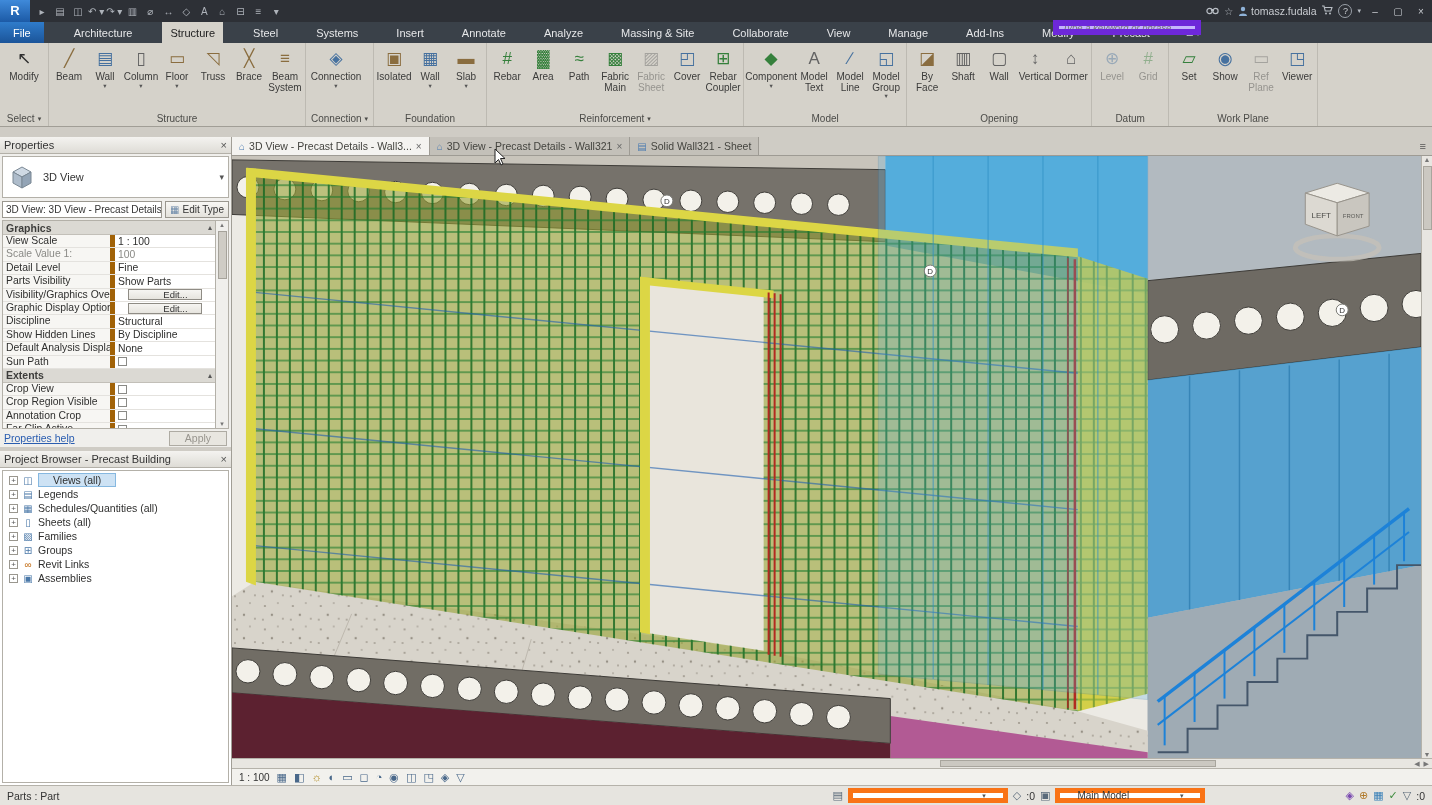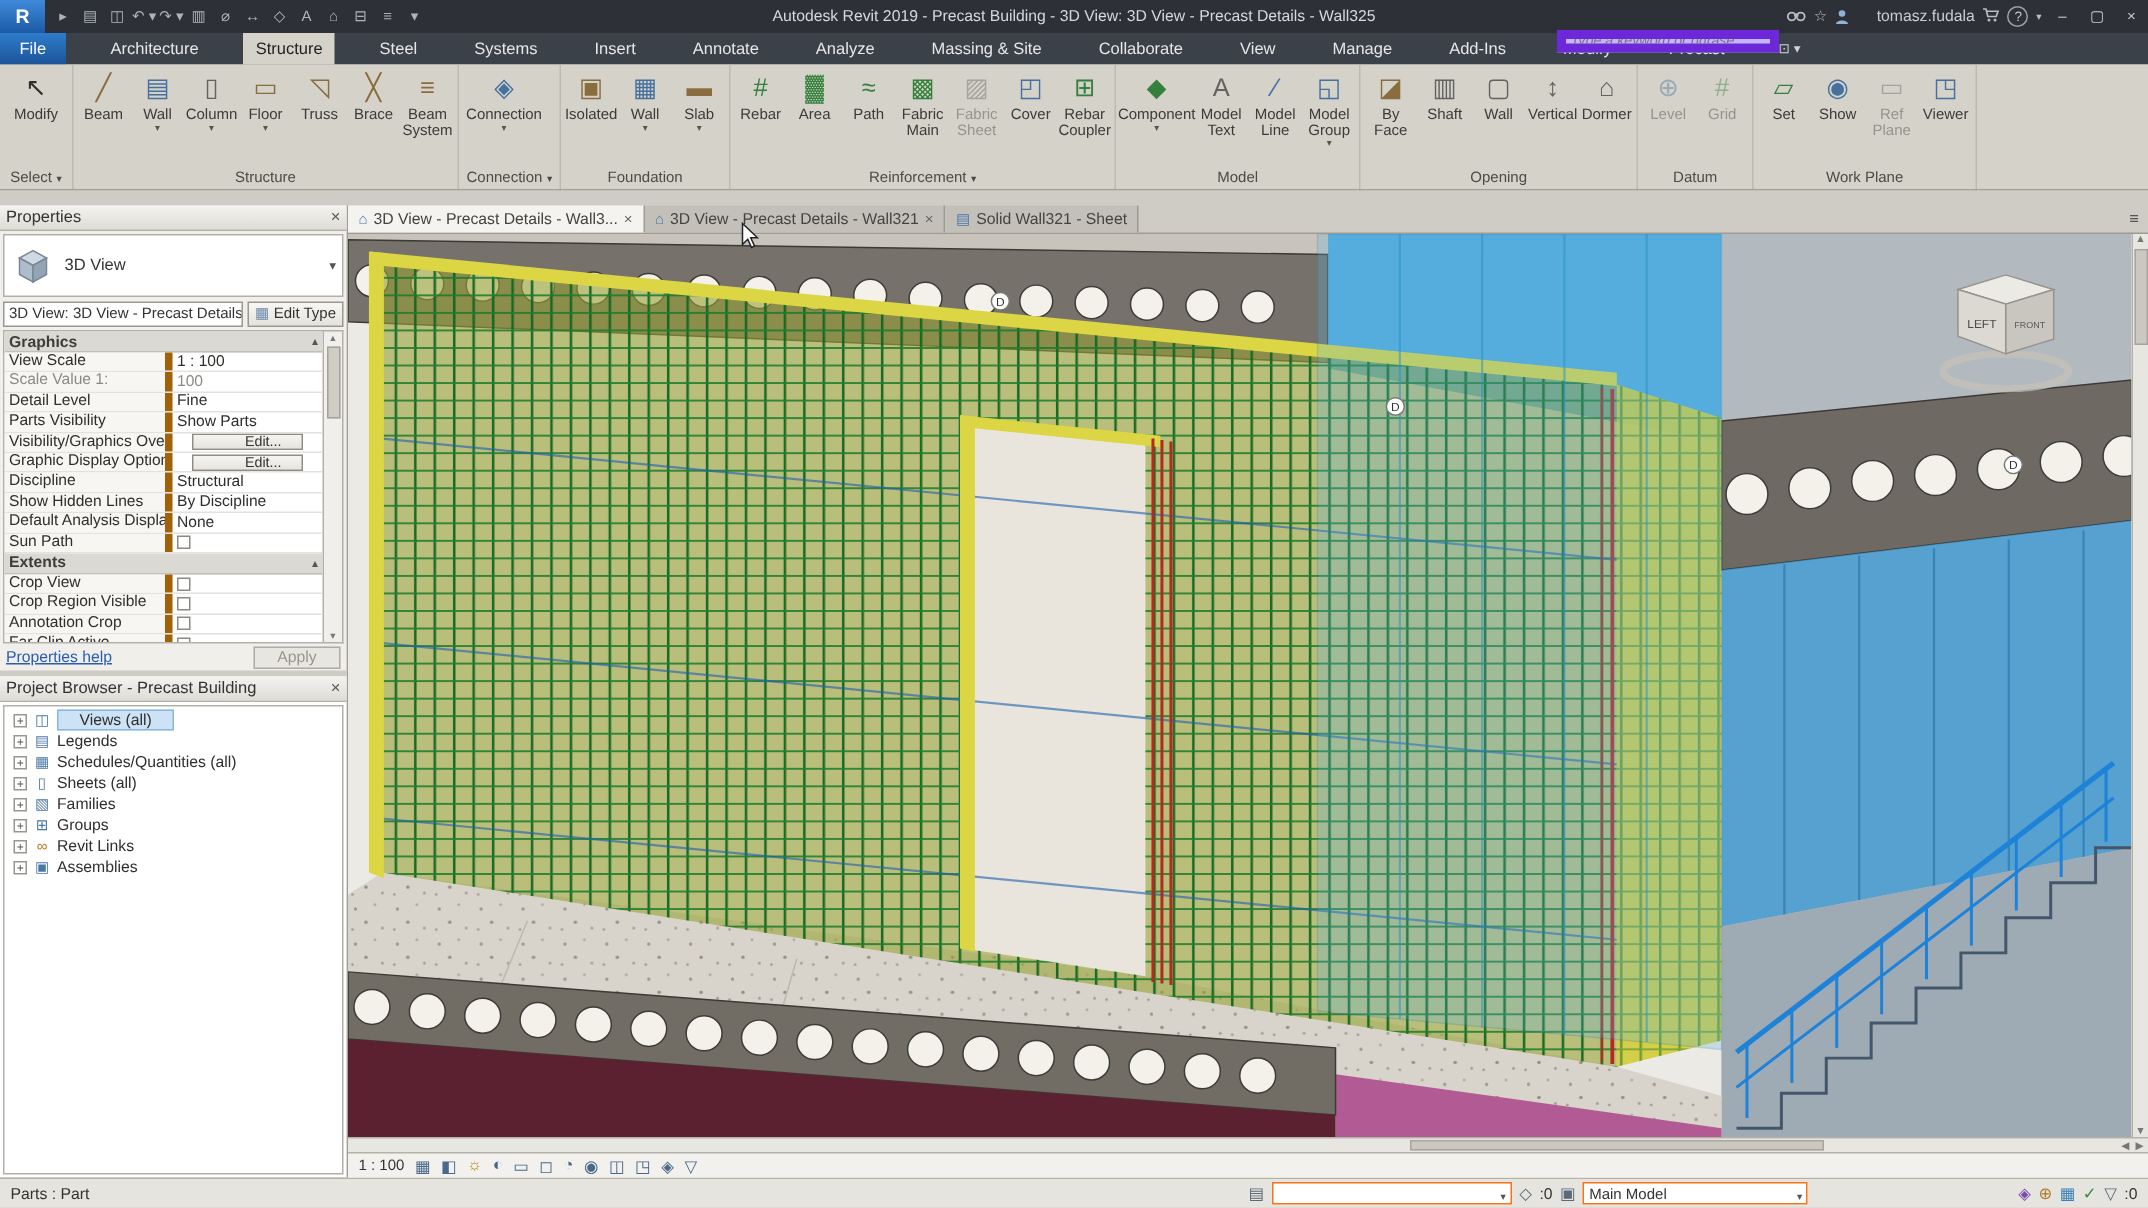--- a/index.html
+++ b/index.html
@@ -7,21 +7,21 @@
   .app{width:1432px;height:805px;display:flex;flex-direction:column;font-size:11px;color:#333;}
 
   
   .titlebar{height:22px;background:#2d3036;display:flex;align-items:center;color:#c9ccd1;position:relative;flex:none;}
   .logo{width:30px;height:22px;background:linear-gradient(#3f8ada,#1c5aa6);color:#fff;font-weight:bold;text-align:center;line-height:22px;font-size:13px;flex:none;}
   .qa{display:flex;align-items:center;gap:2px;padding-left:4px;z-index:2;}
   .qa-icon{min-width:16px;text-align:center;color:#aeb3ba;font-size:10px;white-space:nowrap;}
   .tb-title{position:absolute;left:0;right:0;text-align:center;font-size:10.5px;color:#d6d8db;pointer-events:none;}
   .tb-right{margin-left:auto;display:flex;align-items:center;gap:5px;padding-right:2px;z-index:2;}
   .search-box{width:148px;height:15px;background:#c4b5fd;border:6px solid #6d28d9;font-size:9.5px;font-style:italic;color:#666;padding:0 3px;margin-top:33px;}
-  .tb-user{display:flex;align-items:center;gap:18px;color:#c9ccd1;font-size:10.5px;}
+  .tb-user{display:flex;align-items:center;gap:3px;color:#c9ccd1;font-size:10.5px;}
   .helpbtn{width:14px;height:14px;border:1px solid #9aa0a8;border-radius:50%;text-align:center;line-height:12px;font-size:9px;color:#c9ccd1;}
   .winbtn{width:18px;text-align:center;color:#c9ccd1;font-size:10px;}
   .tbico{color:#b8bdc4;font-size:10px;}
 
   
   .tabrow{height:21px;background:#3a4149;display:flex;align-items:stretch;color:#e6e7e9;flex:none;gap:22px;}
   .file-tab{background:linear-gradient(#2f7ccb,#1b5499);color:#fff;padding:0 13px;display:flex;align-items:center;font-size:11px;}
   .rtab{padding:0 8px;display:flex;align-items:center;font-size:11px;white-space:nowrap;}
   .rtab.active{background:#d5d2ca;color:#222;}
   .rtab-extra{display:flex;align-items:center;color:#cfd2d6;font-size:9px;padding:0 6px;}
@@ -100,21 +100,21 @@
   .hthumb{position:absolute;left:59%;width:23%;height:7px;background:#cbc8c1;border:1px solid #a8a59d;}
   .hscroll .harrows{margin-left:auto;display:flex;gap:4px;padding-right:3px;}
   .vcbar{height:17px;background:#f2f1ed;border-top:1px solid #b5b2aa;display:flex;align-items:center;gap:7px;padding:0 7px;font-size:10px;color:#333;flex:none;}
   .vcicon{font-size:11px;color:#49688a;}
   .cursor{position:absolute;left:262px;top:11px;z-index:9;pointer-events:none;}
 
   
   .statusbar{height:20px;background:#e6e4df;border-top:1px solid #b5b2aa;display:flex;align-items:center;padding:0 7px;font-size:10.5px;color:#333;flex:none;gap:5px;}
   .sb-spacer{flex:1;}
   .sbi{font-size:11px;color:#5a6a7a;}
-  .sbsel{height:15px;background:#fff;border:1px solid #f97316;display:flex;align-items:flex-end;font-size:10px;padding:0 3px;color:#333;}
+  .sbsel{height:15px;background:#fff;border:5px solid #f97316;display:flex;align-items:center;font-size:10px;padding:0 17px;color:#333;}
   .sbsel .dd{margin-left:auto;font-size:7px;color:#555;}
   .w160{width:160px;}.w150{width:150px;}
   .sb-gap{width:130px;}
 </style>
 </head>
 <body>
 
 <div class="app">
 
   <div class="titlebar">
@@ -128,21 +128,20 @@
       <span class="qa-icon">▥</span>
       <span class="qa-icon">⌀</span>
       <span class="qa-icon">↔</span>
       <span class="qa-icon">◇</span>
       <span class="qa-icon">A</span>
       <span class="qa-icon">⌂</span>
       <span class="qa-icon">⊟</span>
       <span class="qa-icon">≡</span>
       <span class="qa-icon">▾</span>
     </div>
-    <div class="tb-title">Autodesk Revit 2019 - Precast Building - 3D View: 3D View - Precast Details - Wall325</div>
     <div class="tb-right">
       <input class="search-box" placeholder="Type a keyword or phrase" style="">
       <span class="tbico">
         <svg width="13" height="10" viewBox="0 0 13 10">
             <circle cx="3.5" cy="6" r="2.6" fill="none" stroke="#b8bdc4" stroke-width="1.2"></circle>
             <circle cx="9.5" cy="6" r="2.6" fill="none" stroke="#b8bdc4" stroke-width="1.2"></circle>
             <rect x="5" y="4" width="3" height="2" fill="#b8bdc4"></rect>
           </svg>
       </span>
       <span class="tbico">☆</span>

